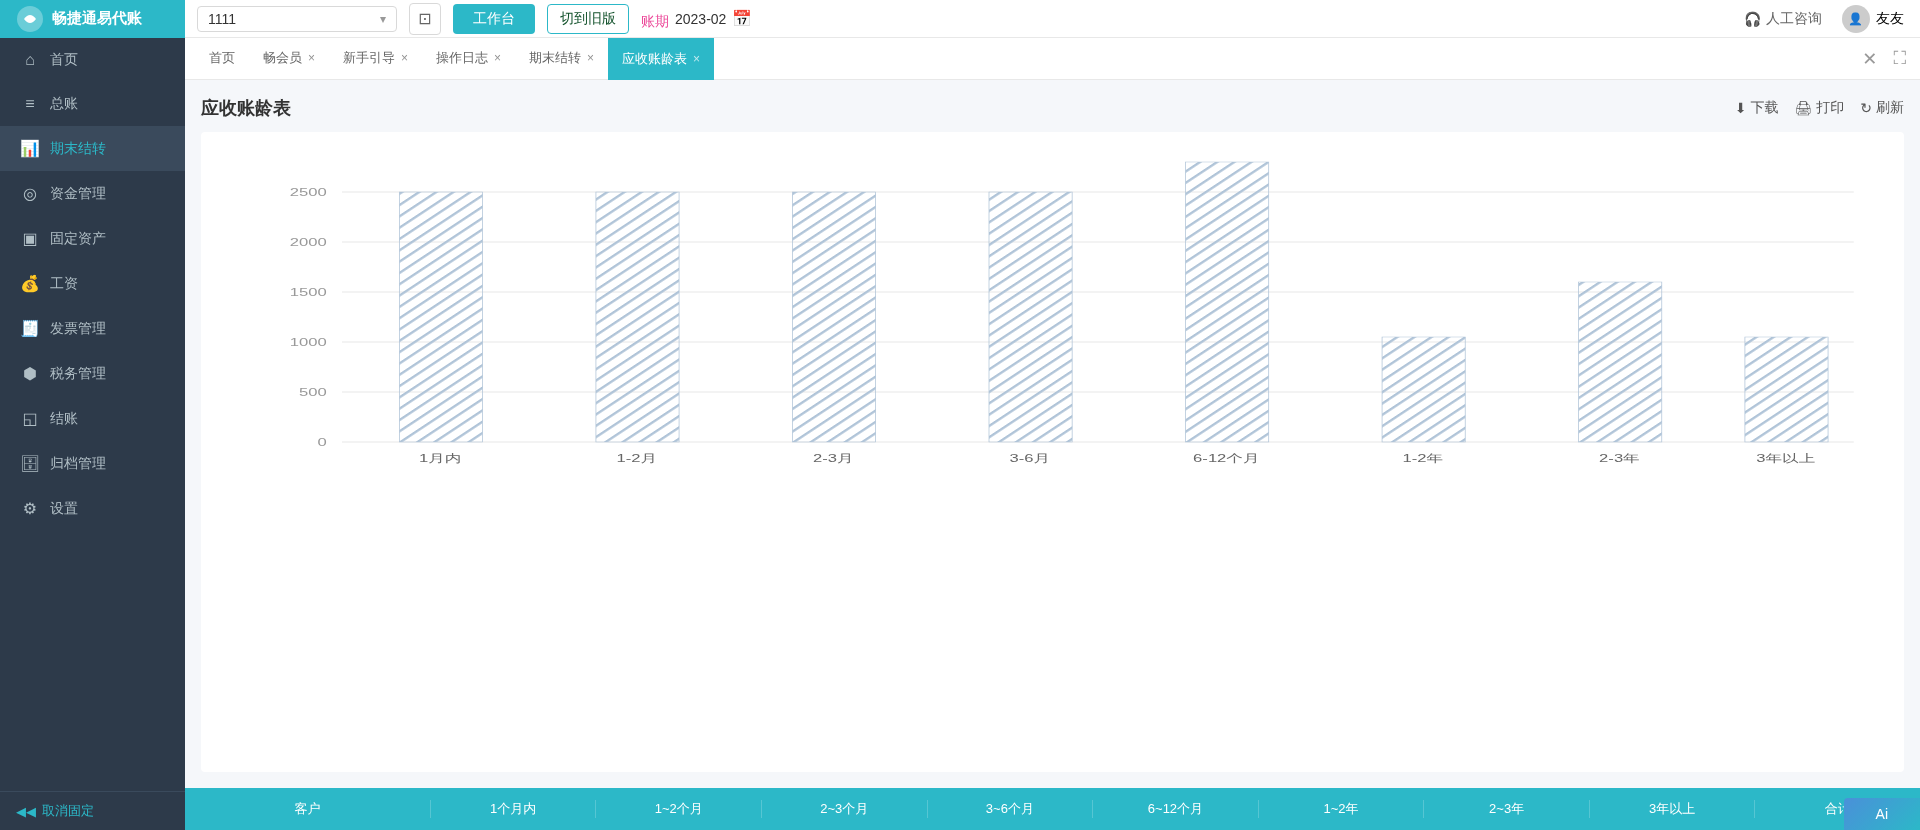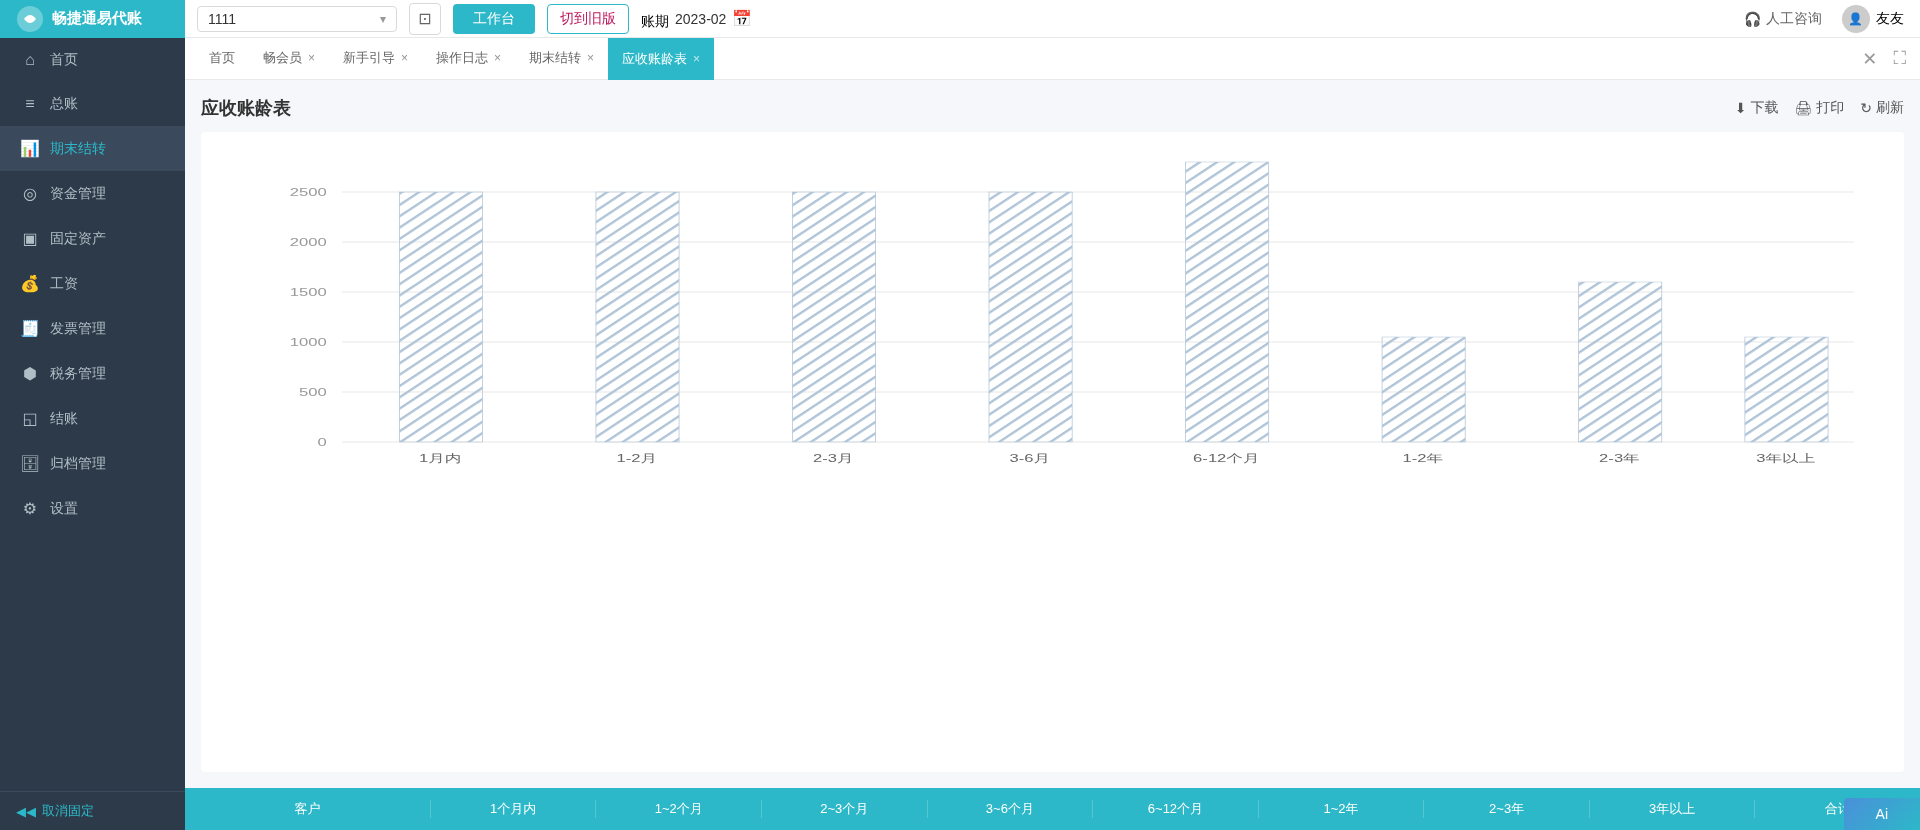--- a/index.html
+++ b/index.html
@@ -63,35 +63,35 @@
       background: #2cb8c8;
       color: #fff;
       border: none;
       border-radius: 4px;
       padding: 6px 20px;
       cursor: pointer;
       font-size: 14px;
     }
     .switch-btn {
       border: 1px solid #2cb8c8;
-      color: #be185d;
+      color: #14532d;
       border-radius: 4px;
       padding: 5px 12px;
       cursor: pointer;
       background: #fff;
       font-size: 14px;
     }
     .period-area {
       display: flex;
       align-items: center;
       gap: 6px;
       font-size: 14px;
       color: #333;
     }
-    .period-label { color: #000000; margin-top: 7px; }
+    .period-label { color: #ec4899; margin-top: 7px; }
     .period-value { color: #333; font-weight: 500; }
     .period-cal { color: #2cb8c8; font-size: 16px; cursor: pointer; }
     .header-right {
       margin-left: auto;
       display: flex;
       align-items: center;
       gap: 20px;
     }
     .support-link {
       display: flex;

